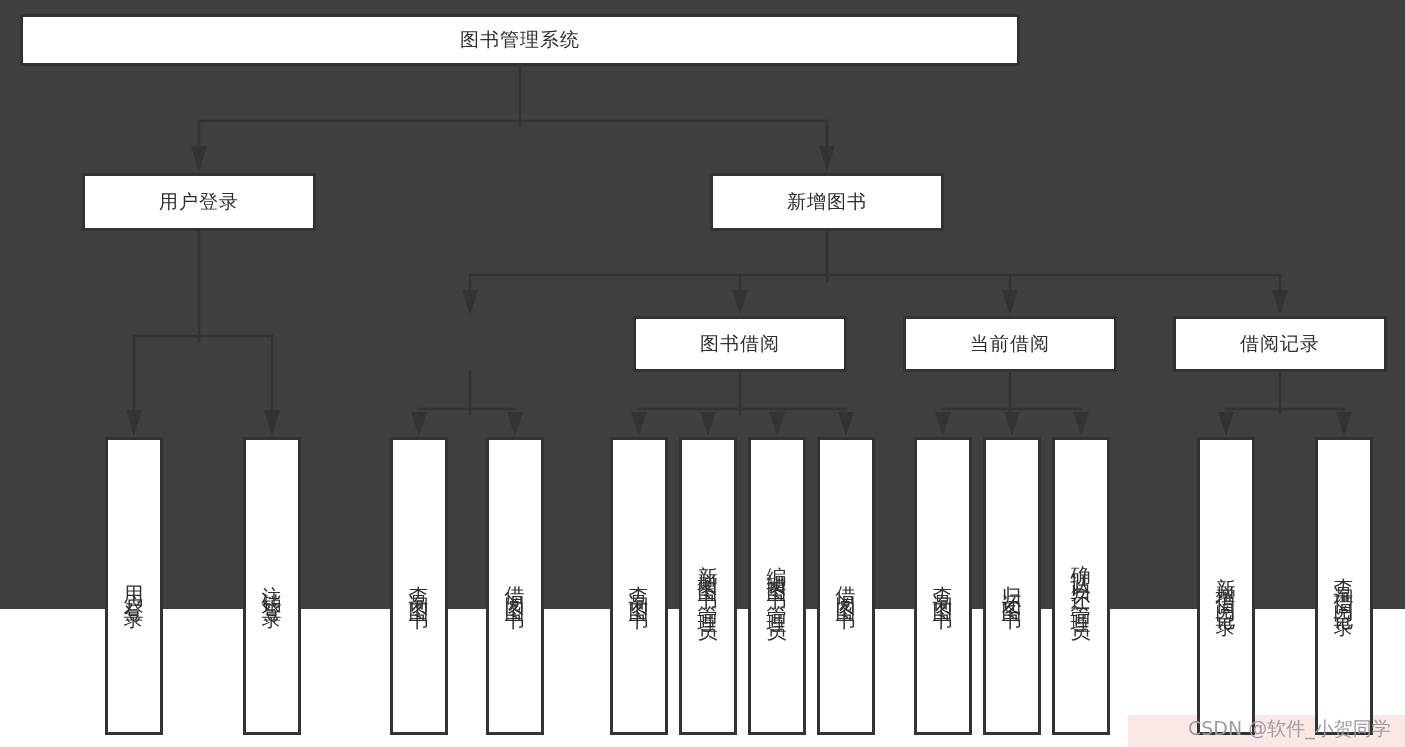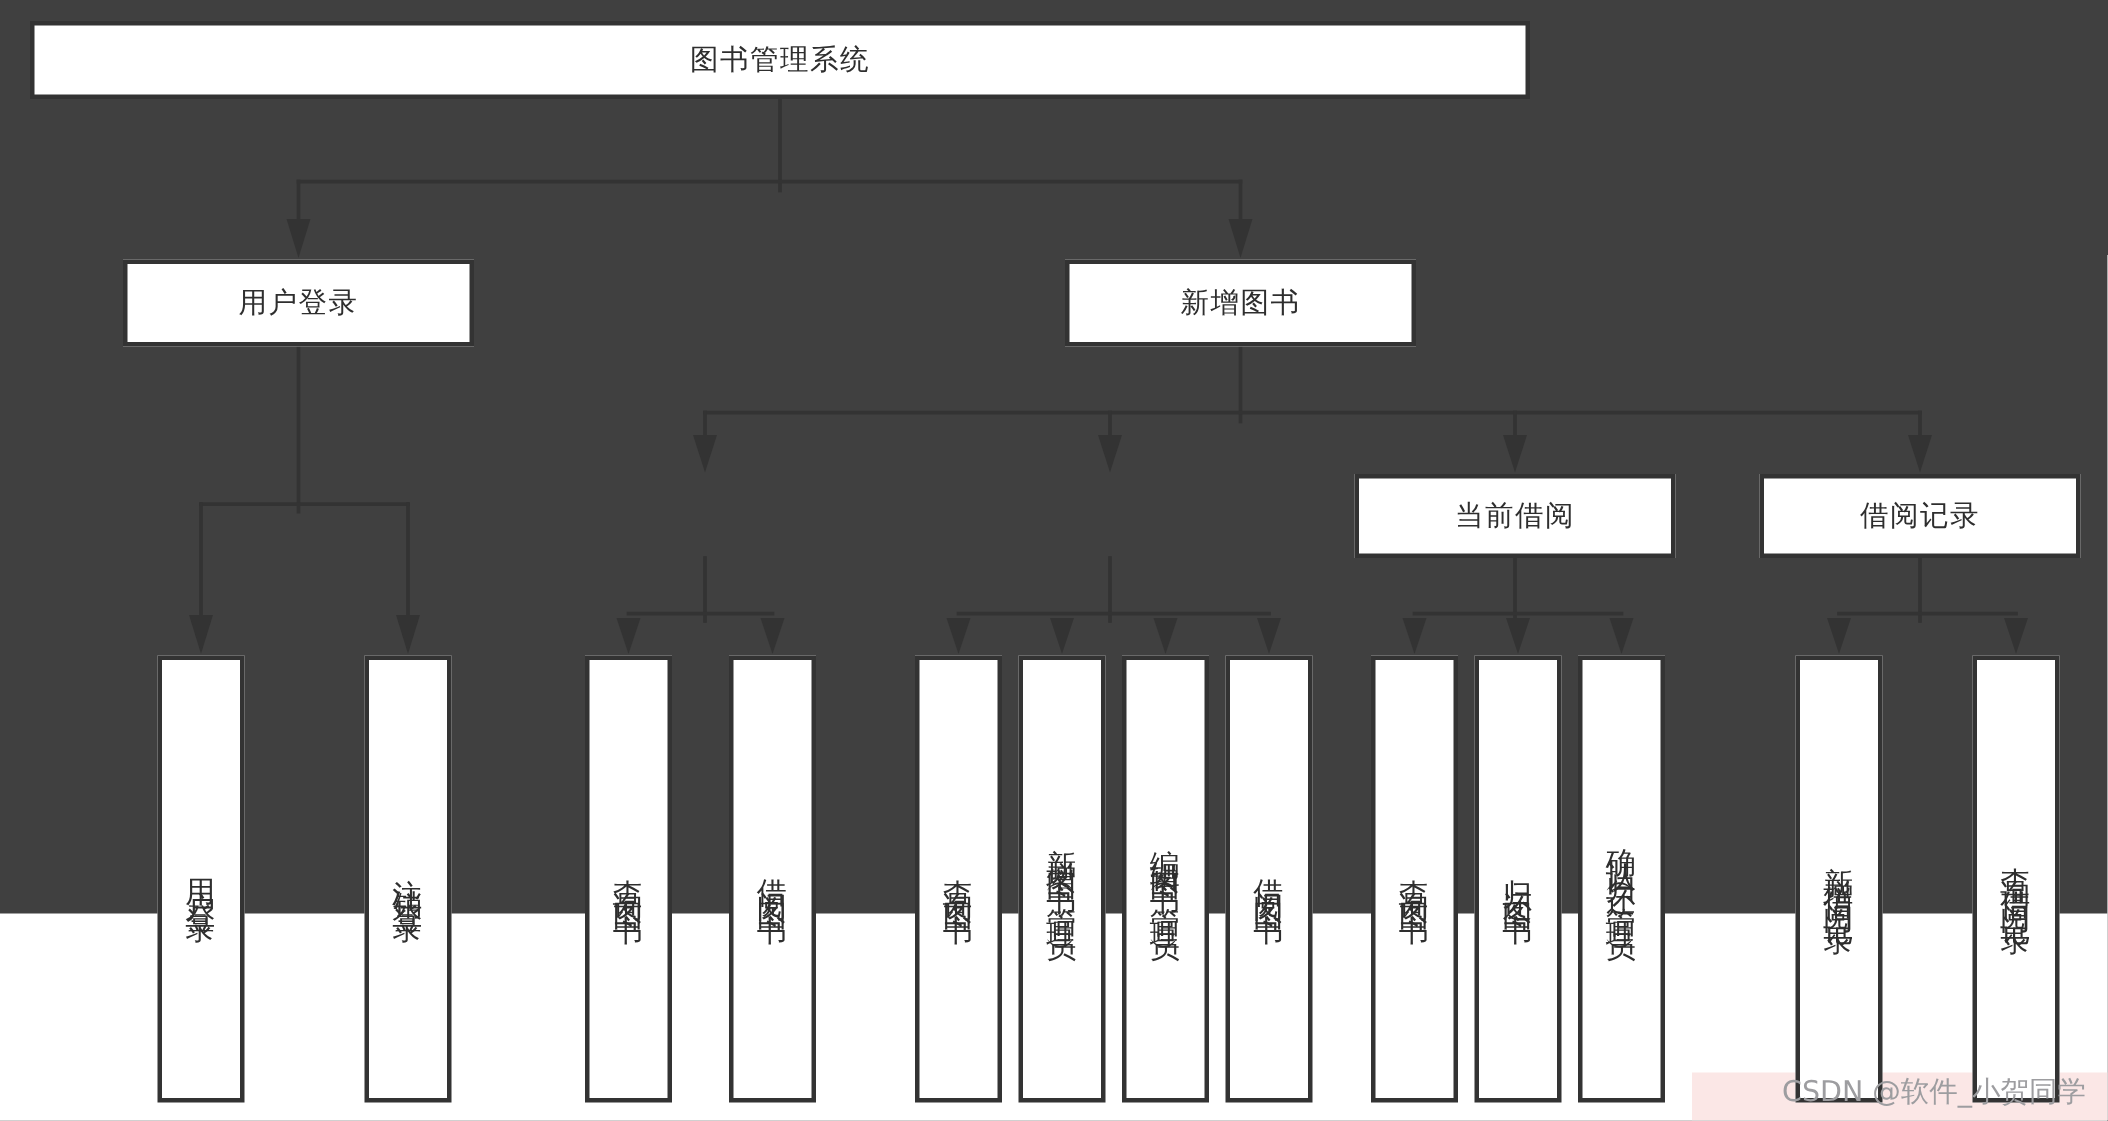--- a/index.html
+++ b/index.html
@@ -129,20 +129,21 @@
       <polygon points="1218,412 1234,412 1226,436"></polygon>
       <polygon points="1336,412 1352,412 1344,436"></polygon>
     </g>
   </svg>
 
   <div class="node" style="left:20px; top:14px; width:1000px; height:52px;">图书管理系统</div>
 
   <div class="node" style="left:82px; top:173px; width:234px; height:58px;">用户登录</div>
   <div class="node" style="left:710px; top:173px; width:234px; height:58px;">新增图书</div>
 
+  <div class="node" style="left:633px; top:316px; width:214px; height:56px;">图书借阅</div>
   <div class="node" style="left:903px; top:316px; width:214px; height:56px;">当前借阅</div>
   <div class="node" style="left:1173px; top:316px; width:214px; height:56px;">借阅记录</div>
 
   <div class="node leaf" style="left:105px; top:437px; width:58px; height:298px;">用户登录</div>
   <div class="node leaf" style="left:243px; top:437px; width:58px; height:298px;">注销登录</div>
 
   <div class="node leaf" style="left:390px; top:437px; width:58px; height:298px;">查询图书</div>
   <div class="node leaf" style="left:486px; top:437px; width:58px; height:298px;">借阅图书</div>
 
   <div class="node leaf" style="left:610px; top:437px; width:58px; height:298px;">查询图书</div>

